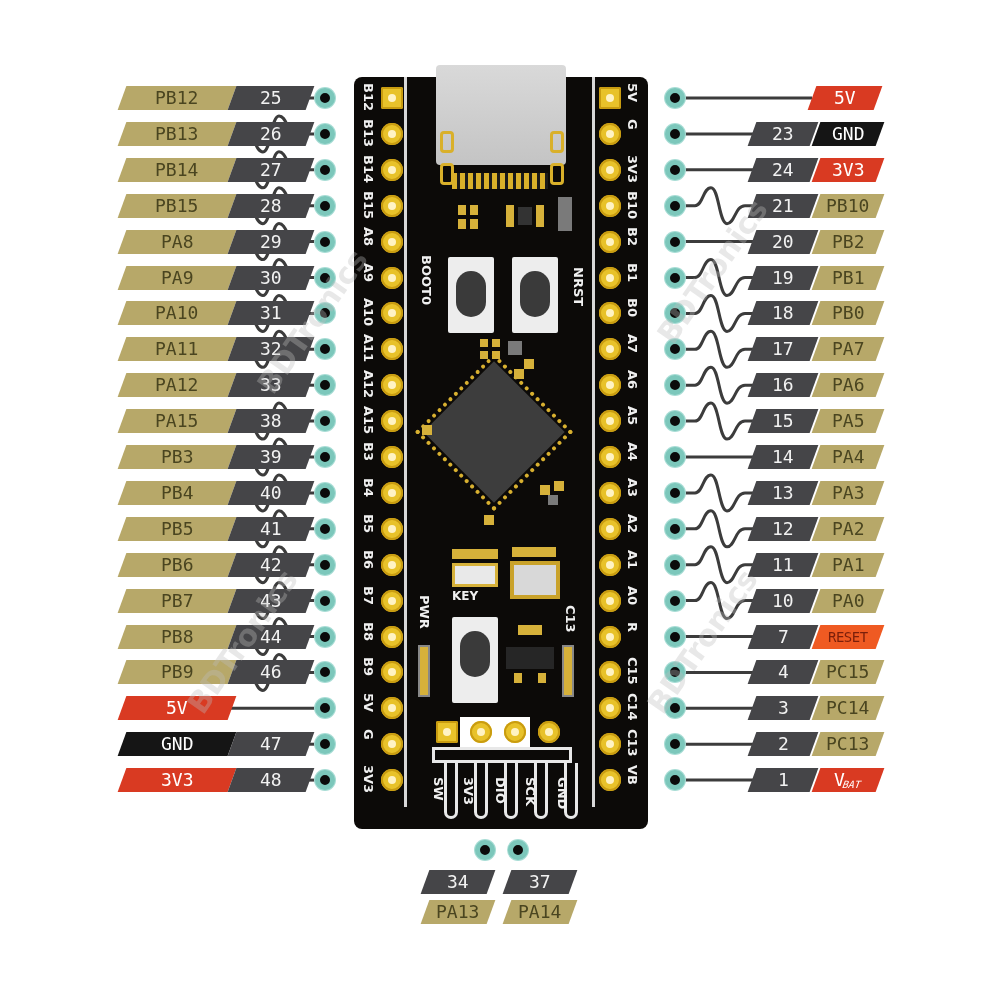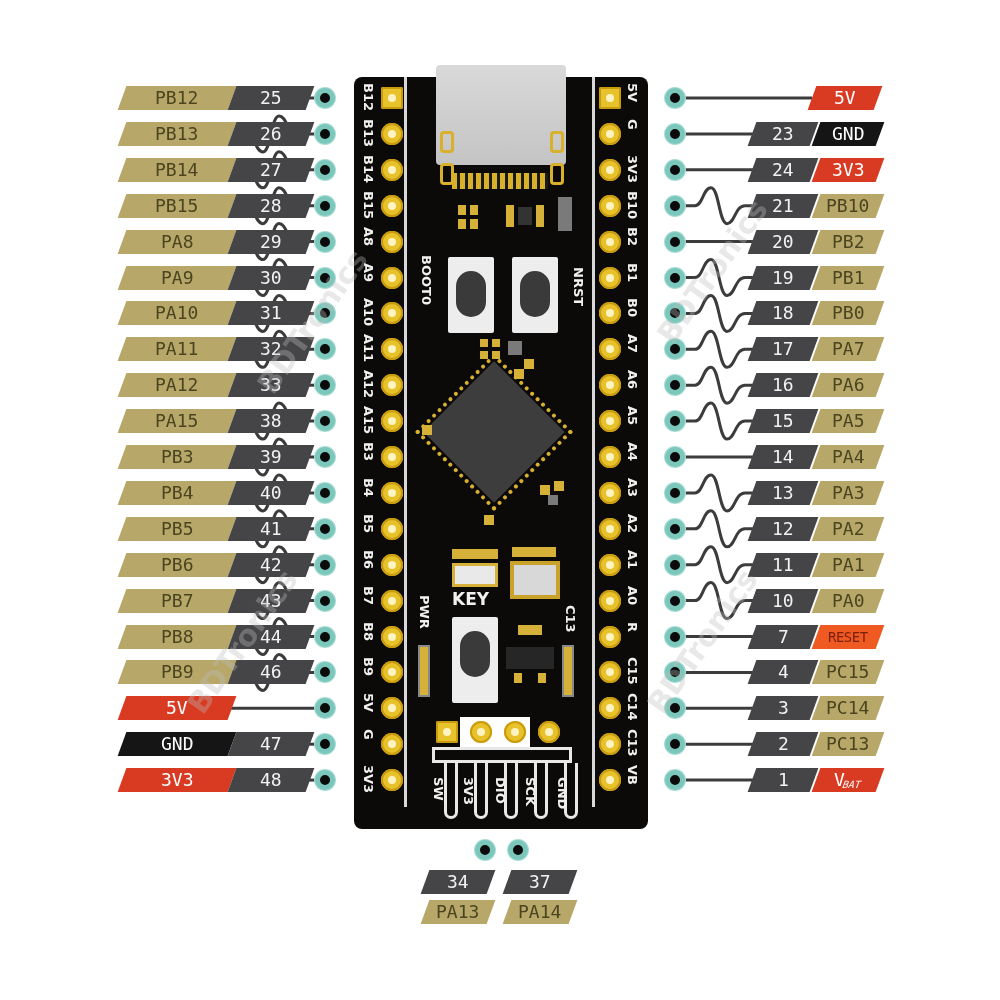--- a/index.html
+++ b/index.html
@@ -327,21 +327,21 @@
     <div class="smd" style="left:186px; top:408px; width:10px; height:10px"></div>
     <div class="smd grey" style="left:194px; top:418px; width:10px; height:10px"></div>
     <div class="smd" style="left:200px; top:404px; width:10px; height:10px"></div>
     <div class="smd" style="left:130px; top:438px; width:10px; height:10px"></div>
 
     <div class="smd" style="left:98px; top:472px; width:46px; height:10px"></div>
     <div class="smd white" style="left:98px; top:486px; width:46px; height:24px; border:3px solid #d6b13a"></div>
     <div class="smd" style="left:158px; top:470px; width:44px; height:10px"></div>
     <div class="smd white" style="left:156px; top:484px; width:50px; height:38px; border:4px solid #c9a22a; background:#d8d8d8"></div>
 
-    <div class="board-text" style="left:98px; top:512px; font-size:17px">KEY</div>
+    <div class="board-text" style="left:98px; top:512px; font-size:12px">KEY</div>
     <div class="button" style="left:98px; top:540px; height:86px"></div>
     <div class="board-text rot90" style="left:78px; top:518px">PWR</div>
     <div class="board-text rot90" style="left:224px; top:528px">C13</div>
     <div class="smd" style="left:64px; top:568px; width:12px; height:52px; border:2px solid #888; background:#d6b13a"></div>
     <div class="smd" style="left:208px; top:568px; width:12px; height:52px; border:2px solid #888; background:#d6b13a"></div>
     <div class="chip" style="left:152px; top:570px; width:48px; height:22px; background:#262626"></div>
     <div class="smd" style="left:160px; top:596px; width:8px; height:10px"></div>
     <div class="smd" style="left:184px; top:596px; width:8px; height:10px"></div>
     <div class="smd" style="left:164px; top:548px; width:24px; height:10px"></div>
 

